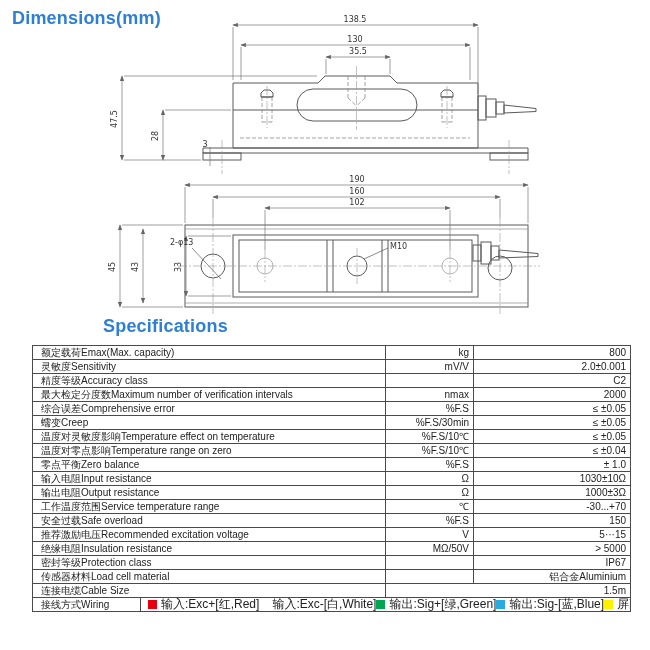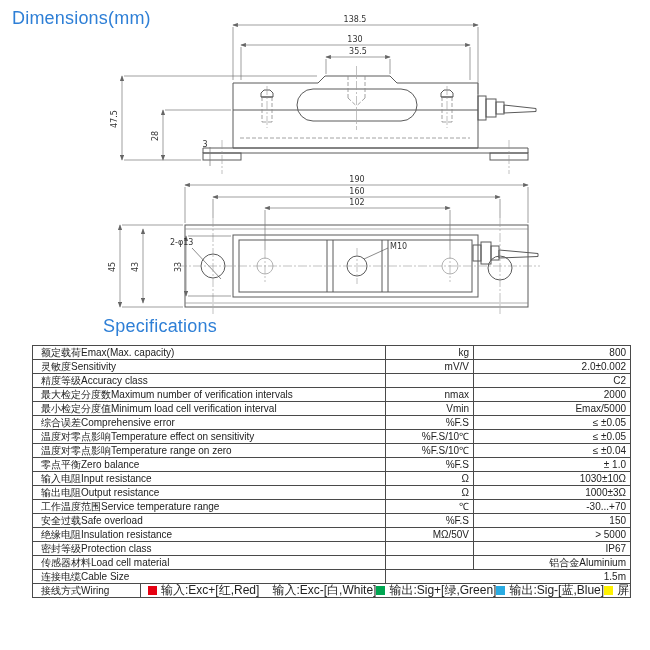--- a/index.html
+++ b/index.html
@@ -1,21 +1,21 @@
 <!DOCTYPE html>
 <html><head>
 <meta charset="utf-8">
 <style>
   html,body{margin:0;padding:0;}
   body{
     width:650px;height:650px;position:relative;background:#ffffff;
     font-family:"Liberation Sans", sans-serif;color:#222;overflow:hidden;
   }
   .heading{
-    position:absolute;color:#2e7fd6;font-size:18px;font-weight:400;
+    position:absolute;color:#2e7fd6;font-size:18px;font-weight:700;
     letter-spacing:0.2px;
   }
   #dimensions-title{left:12px;top:8px;}
   #specifications-title{left:103px;top:316px;}
   #drawing-area{position:absolute;left:0;top:0;width:650px;height:335px;}
   
   #spec-table{
     position:absolute;left:32px;top:345px;width:598px;
     border-collapse:collapse;table-layout:fixed;
   }
@@ -190,44 +190,44 @@
     </colgroup>
   <tbody>
     <tr>
         <td class="name" colspan="2">额定载荷Emax(Max. capacity)</td>
         <td class="center">kg</td>
         <td class="center">800</td>
       </tr>
     <tr>
         <td class="name" colspan="2">灵敏度Sensitivity</td>
         <td class="center">mV/V</td>
-        <td class="center">2.0±0.002</td>
+        <td class="center">2.0±0.001</td>
       </tr>
     <tr>
         <td class="name" colspan="2">精度等级Accuracy class</td>
         <td class="center"></td>
         <td class="center">C2</td>
       </tr>
     <tr>
         <td class="name" colspan="2">最大检定分度数Maximum number of verification intervals</td>
         <td class="center">nmax</td>
         <td class="center">2000</td>
       </tr>
     <tr>
-        <td class="name" colspan="2">最小检定分度值Minimum load cell verification interval</td>
-        <td class="center">Vmin</td>
-        <td class="center">Emax/5000</td>
-      </tr>
-    <tr>
         <td class="name" colspan="2">综合误差Comprehensive error</td>
         <td class="center">%F.S</td>
         <td class="center">≤ ±0.05</td>
       </tr>
     <tr>
-        <td class="name" colspan="2">温度对零点影响Temperature effect on sensitivity</td>
+        <td class="name" colspan="2">蠕变Creep</td>
+        <td class="center">%F.S/30min</td>
+        <td class="center">≤ ±0.05</td>
+      </tr>
+    <tr>
+        <td class="name" colspan="2">温度对灵敏度影响Temperature effect on temperature</td>
         <td class="center">%F.S/10℃</td>
         <td class="center">≤ ±0.05</td>
       </tr>
     <tr>
         <td class="name" colspan="2">温度对零点影响Temperature range on zero</td>
         <td class="center">%F.S/10℃</td>
         <td class="center">≤ ±0.04</td>
       </tr>
     <tr>
         <td class="name" colspan="2">零点平衡Zero balance</td>
@@ -246,20 +246,25 @@
       </tr>
     <tr>
         <td class="name" colspan="2">工作温度范围Service temperature range</td>
         <td class="center">℃</td>
         <td class="center">-30...+70</td>
       </tr>
     <tr>
         <td class="name" colspan="2">安全过载Safe overload</td>
         <td class="center">%F.S</td>
         <td class="center">150</td>
+      </tr>
+    <tr>
+        <td class="name" colspan="2">推荐激励电压Recommended excitation voltage</td>
+        <td class="center">V</td>
+        <td class="center">5···15</td>
       </tr>
     <tr>
         <td class="name" colspan="2">绝缘电阻Insulation resistance</td>
         <td class="center">MΩ/50V</td>
         <td class="center">&gt; 5000</td>
       </tr>
     <tr>
         <td class="name" colspan="2">密封等级Protection class</td>
         <td class="center"></td>
         <td class="center">IP67</td>

